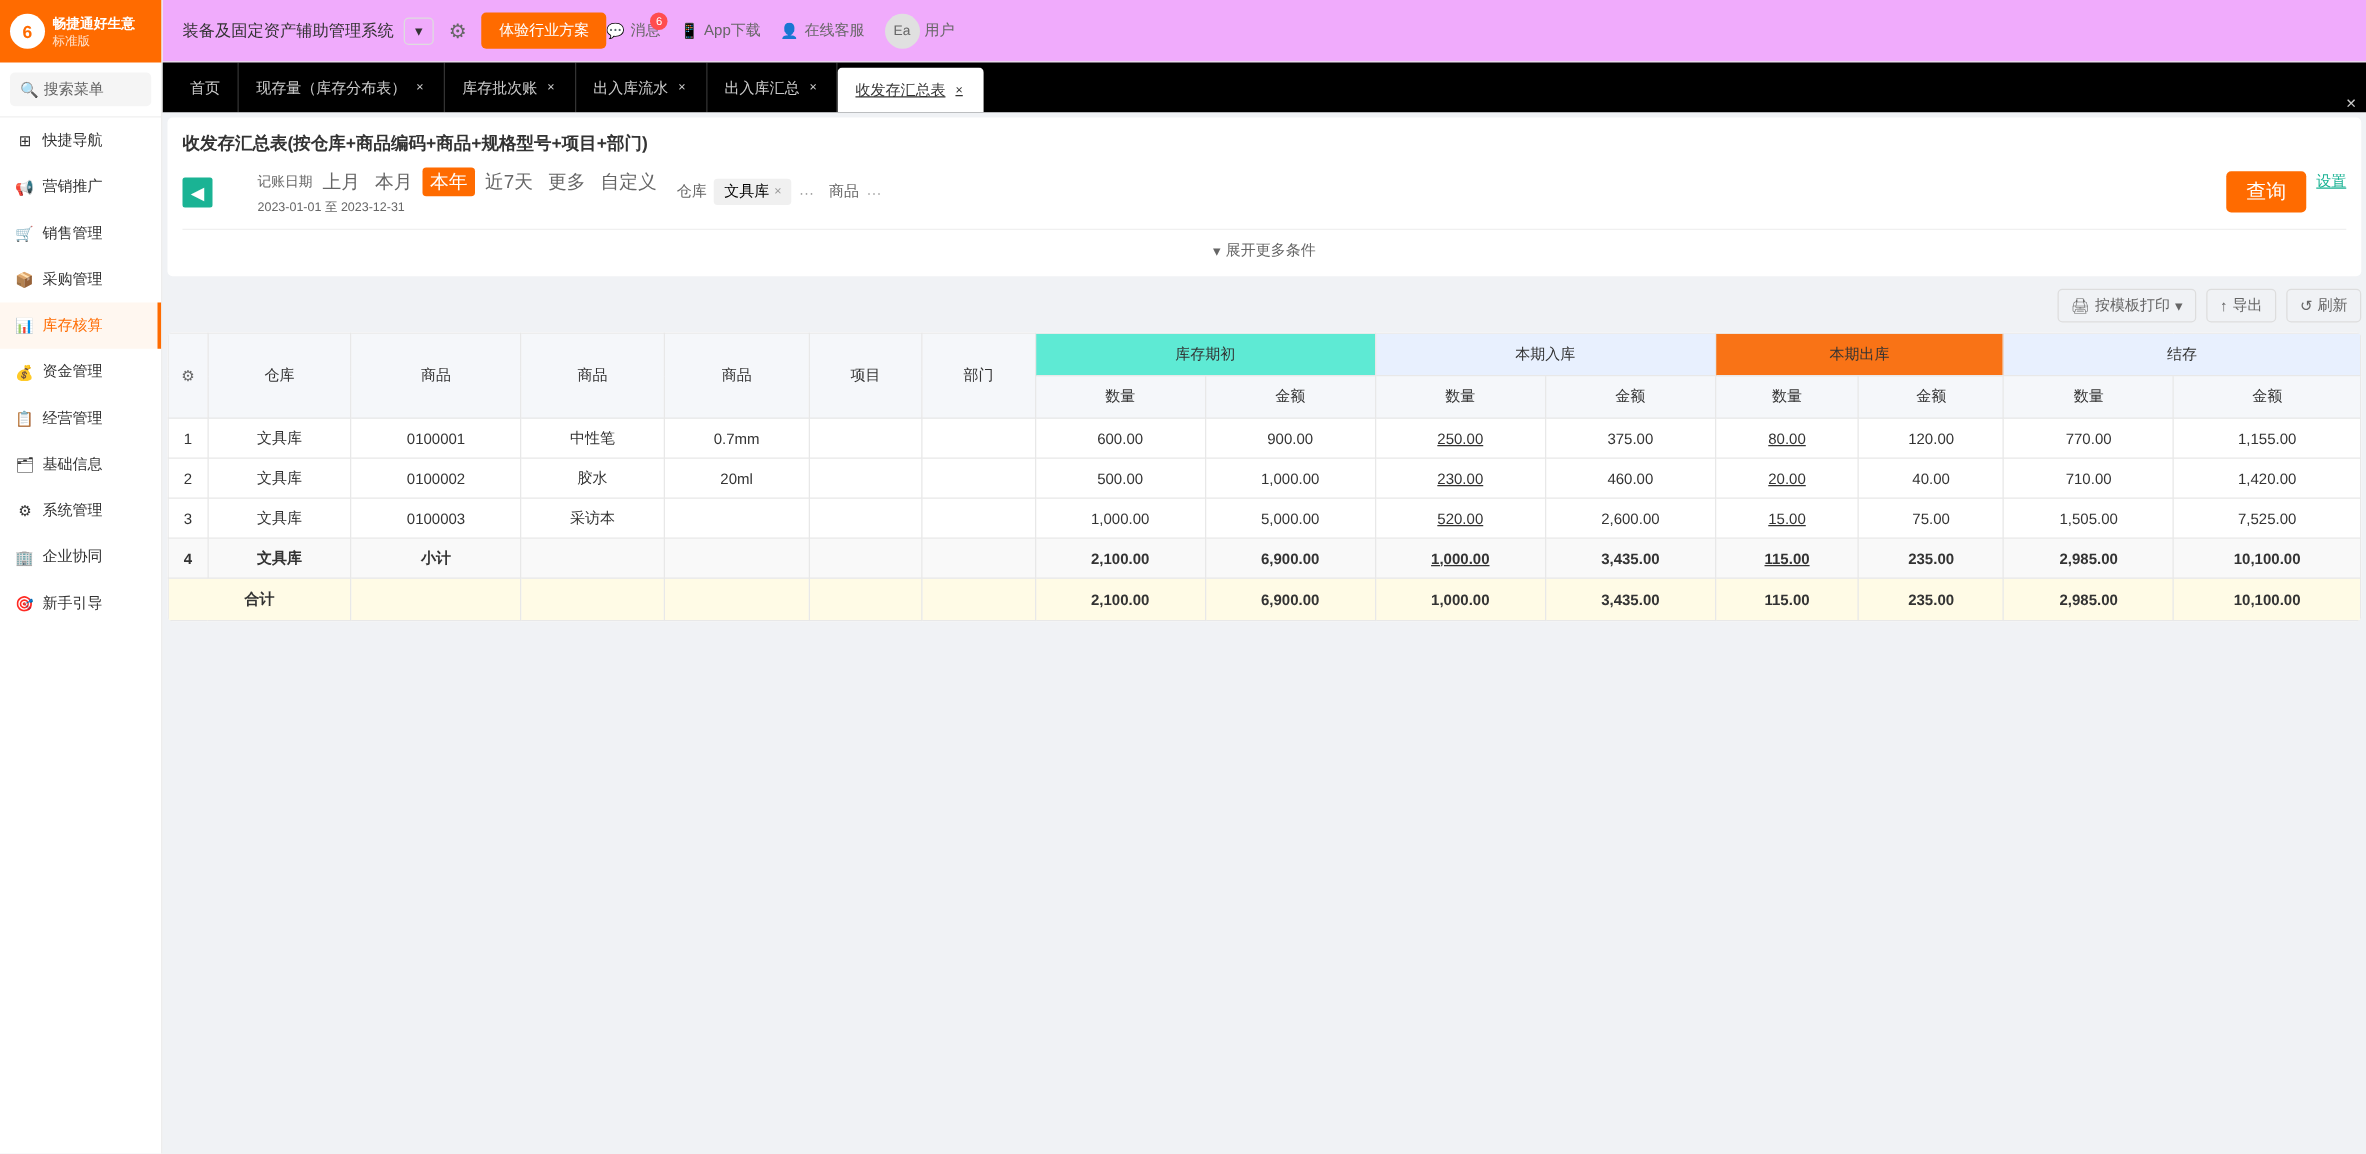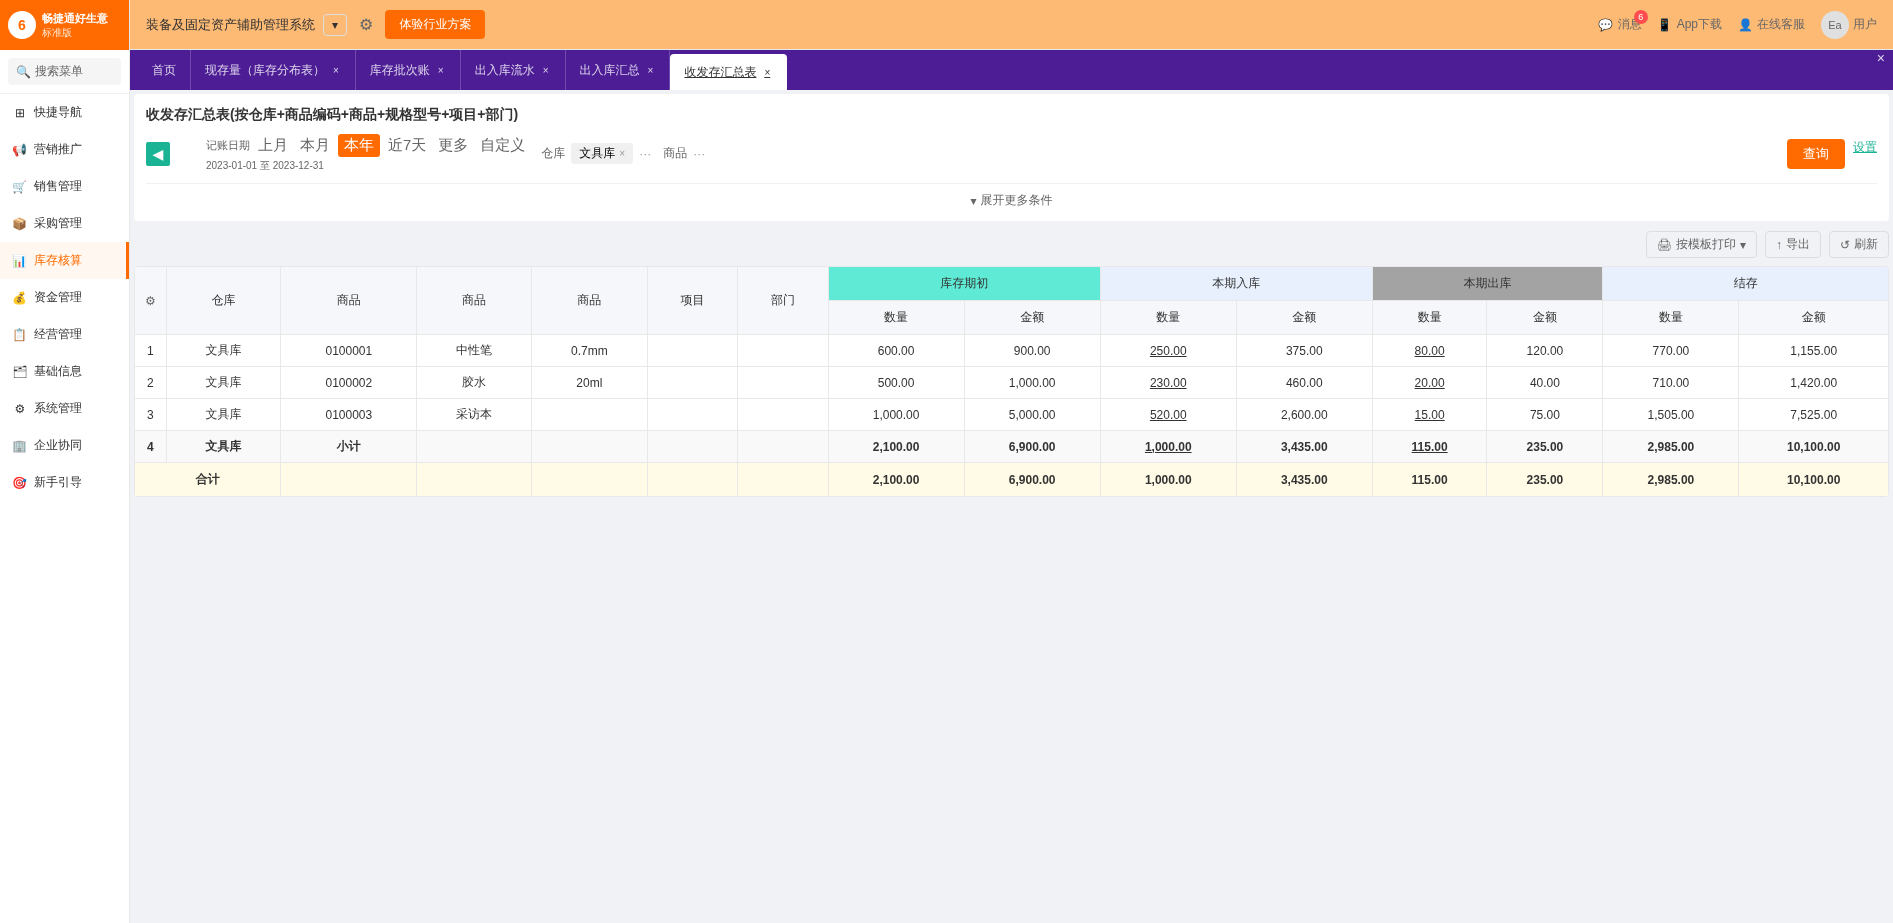--- a/index.html
+++ b/index.html
@@ -13,33 +13,33 @@
     .sidebar-search-btn { width: 100%; background: #f5f5f5; border: none; padding: 5px 8px; border-radius: 4px; cursor: pointer; display: flex; align-items: center; gap: 4px; color: #666; font-size: 12px; }
     .sidebar-nav { flex: 1; overflow-y: auto; }
     .sidebar-nav-item { display: flex; align-items: center; gap: 6px; padding: 10px 12px; cursor: pointer; color: #333; font-size: 12px; transition: background 0.2s; }
     .sidebar-nav-item.active { background: #fff7f0; color: #ff6b00; border-right: 3px solid #ff6b00; }
     .sidebar-nav-item .nav-icon { width: 16px; height: 16px; display: flex; align-items: center; justify-content: center; flex-shrink: 0; }
 
     
     .main { flex: 1; display: flex; flex-direction: column; overflow: hidden; }
 
     
-    .top-header { background: #fdba74; height: 50px; display: flex; align-items: center; justify-content: space-between; padding: 0 16px; border-bottom: 1px solid #e8e8e8; flex-shrink: 0; }
+    .top-header { background: #f0abfc; height: 50px; display: flex; align-items: center; padding: 0 16px; border-bottom: 1px solid #e8e8e8; flex-shrink: 0; }
     .top-header-left { display: flex; align-items: center; gap: 8px; }
     .system-title { font-size: 13px; color: #333; }
     .system-dropdown { background: none; border: 1px solid #ddd; padding: 3px 8px; border-radius: 4px; cursor: pointer; color: #333; font-size: 12px; }
     .settings-btn { background: none; border: none; cursor: pointer; padding: 4px; color: #666; font-size: 16px; }
     .experience-btn { background: #ff6b00; color: #fff; border: none; padding: 6px 14px; border-radius: 4px; cursor: pointer; font-size: 12px; }
     .top-header-right { display: flex; align-items: center; gap: 16px; color: #666; font-size: 12px; }
     .header-action { display: flex; align-items: center; gap: 4px; cursor: pointer; position: relative; }
     .badge { background: #ff4d4f; color: #fff; border-radius: 50%; width: 14px; height: 14px; font-size: 9px; display: flex; align-items: center; justify-content: center; position: absolute; top: -6px; right: -6px; }
     .user-avatar { width: 28px; height: 28px; background: #e0e0e0; border-radius: 50%; display: flex; align-items: center; justify-content: center; color: #666; font-size: 11px; }
 
     
-    .tabs-bar { background: #4c1d95; display: flex; align-items: flex-start; padding: 0 8px; height: 40px; flex-shrink: 0; overflow-x: auto; }
+    .tabs-bar { background: #000000; display: flex; align-items: flex-end; padding: 0 8px; height: 40px; flex-shrink: 0; overflow-x: auto; }
     .tab { display: flex; align-items: center; gap: 6px; padding: 0 14px; height: 40px; cursor: pointer; color: rgba(255,255,255,0.8); font-size: 12px; white-space: nowrap; border-right: 1px solid rgba(255,255,255,0.2); }
     .tab.active { background: #fff; color: #333; border-radius: 4px 4px 0 0; height: 36px; margin-top: 4px; text-decoration: underline; }
     .tab-close { font-size: 10px; color: inherit; background: none; border: none; cursor: pointer; padding: 0 2px; }
     .tabs-close-all { margin-left: auto; color: rgba(255,255,255,0.8); cursor: pointer; font-size: 14px; flex-shrink: 0; }
 
     
     .page-content { flex: 1; background: #f0f2f5; padding: 4px; overflow-y: auto; }
 
     
     .filter-panel { background: #fff; padding: 12px; border-radius: 4px; margin-bottom: 10px; }
@@ -56,21 +56,21 @@
     .filter-field-label { color: #666; font-size: 12px; white-space: nowrap; }
     .filter-tag { background: #f0f0f0; padding: 2px 8px; border-radius: 3px; display: flex; align-items: center; gap: 4px; font-size: 12px; }
     .filter-tag-close { cursor: pointer; color: #999; font-size: 10px; }
     .filter-more { color: #999; cursor: pointer; font-size: 12px; }
     .filter-expand { display: flex; align-items: center; justify-content: center; border-top: 1px solid #f0f0f0; margin-top: 10px; padding-top: 8px; cursor: pointer; color: #666; font-size: 12px; gap: 4px; }
 
     
     .table-toolbar { display: flex; align-items: center; justify-content: space-between; margin-bottom: 8px; }
     .toolbar-right { display: flex; gap: 8px; align-items: center; }
     .toolbar-btn { background: none; border: 1px solid #ddd; padding: 4px 10px; border-radius: 4px; cursor: pointer; font-size: 12px; color: #666; display: flex; align-items: center; gap: 4px; }
-    .query-btn { background: #ff6b00; color: #fff; border: none; padding: 6px 16px; border-radius: 4px; cursor: pointer; font-size: 13px; }
+    .query-btn { background: #ff6b00; color: #fff; border: none; padding: 6px 16px; border-radius: 4px; cursor: pointer; font-size: 16px; }
     .settings-link { color: #1ab394; cursor: pointer; font-size: 12px; text-decoration: underline; }
 
     
     .data-table-container { background: #fff; border-radius: 4px; overflow: auto; }
     .data-table { width: 100%; border-collapse: collapse; font-size: 12px; }
     .data-table th { background: #f5f7fa; padding: 8px 10px; text-align: center; border: 1px solid #e8e8e8; color: #333; font-weight: 500; white-space: nowrap; }
     .data-table td { padding: 7px 10px; border: 1px solid #e8e8e8; text-align: center; color: #333; }
     .data-table .subtotal-row td { font-weight: bold; background: #f9f9f9; }
     .underline-num { text-decoration: underline; cursor: pointer; color: #333; }
     .table-footer { background: #fffbe6; }
@@ -278,21 +278,21 @@
               <span class="gear-icon">⚙</span>
             </th>
             <th rowspan="2">仓库</th>
             <th rowspan="2">商品</th>
             <th rowspan="2">商品</th>
             <th rowspan="2">商品</th>
             <th rowspan="2">项目</th>
             <th rowspan="2">部门</th>
             <th colspan="2" style="background:#5eead4;">库存期初</th>
             <th colspan="2" style="background:#e8f0fe;">本期入库</th>
-            <th colspan="2" style="background:#a3a3a3;">本期出库</th>
+            <th colspan="2" style="background:#f97316;">本期出库</th>
             <th colspan="2" style="background:#e8f0fe;">结存</th>
           </tr>
           <tr>
             <th>数量</th>
             <th>金额</th>
             <th>数量</th>
             <th>金额</th>
             <th>数量</th>
             <th>金额</th>
             <th>数量</th>

